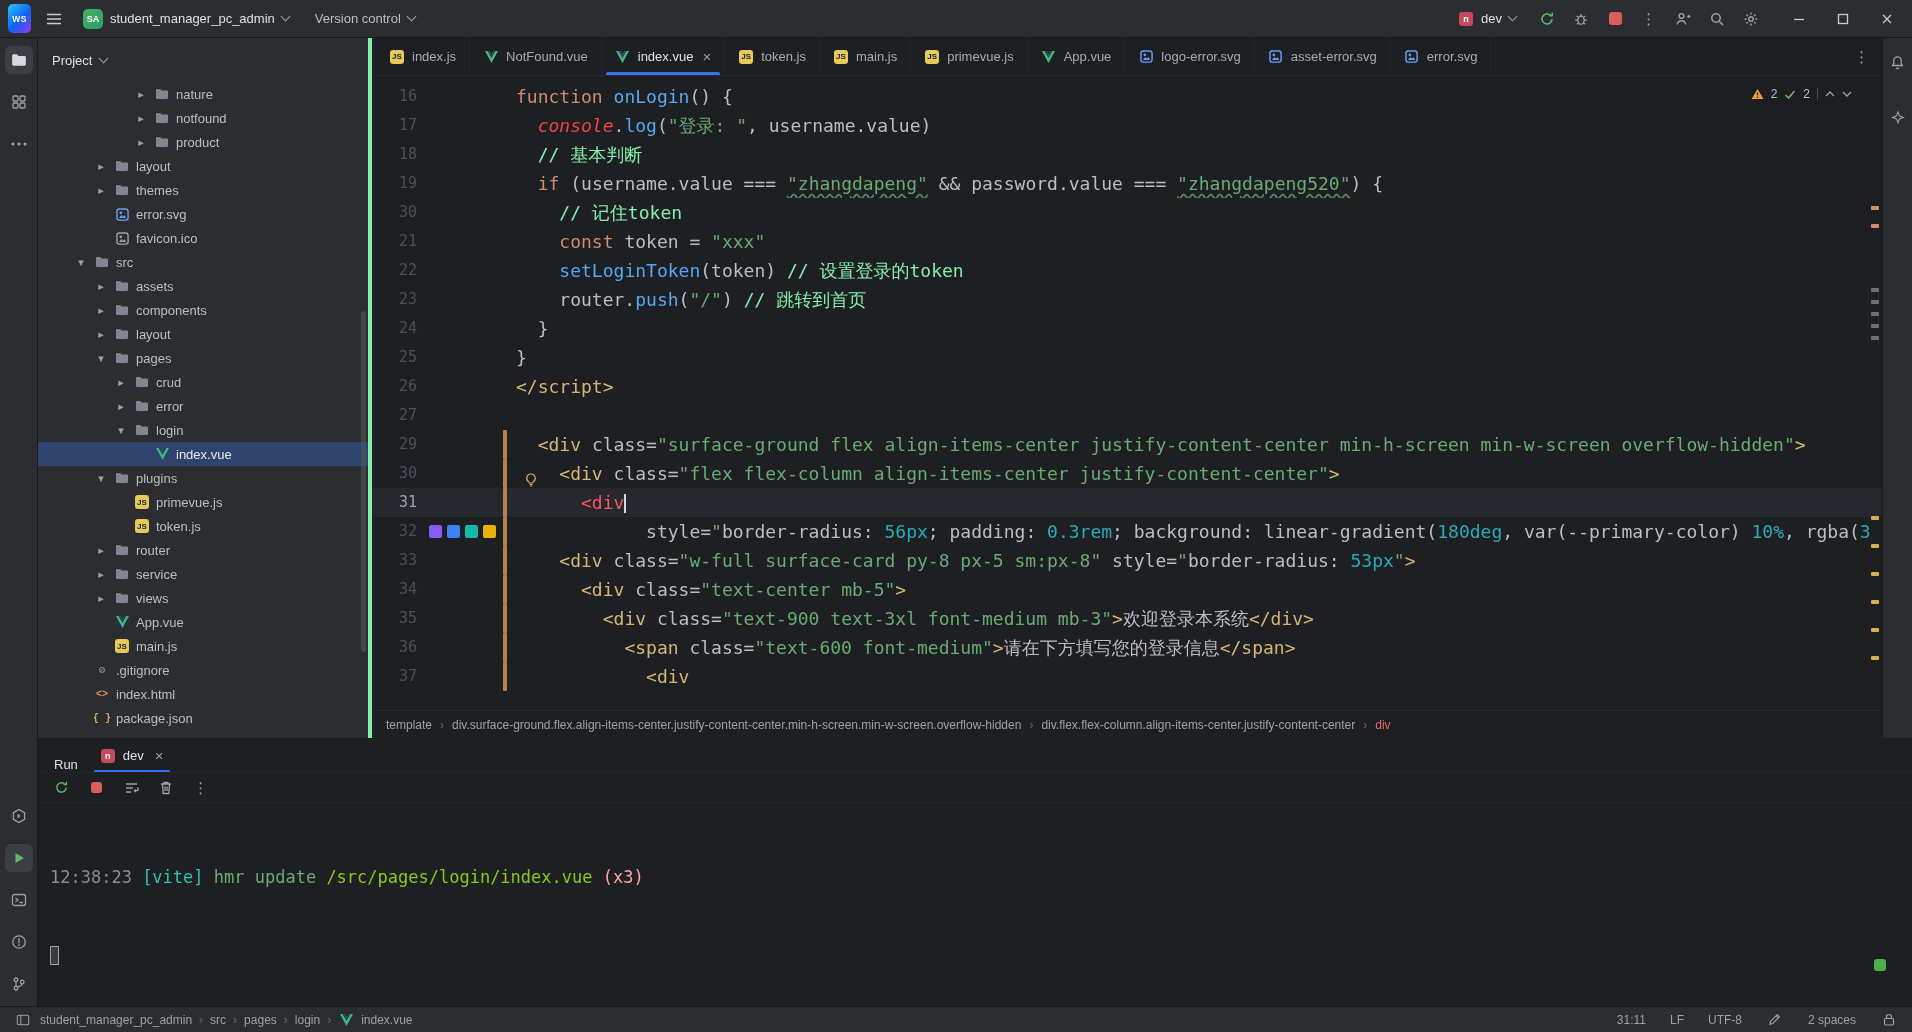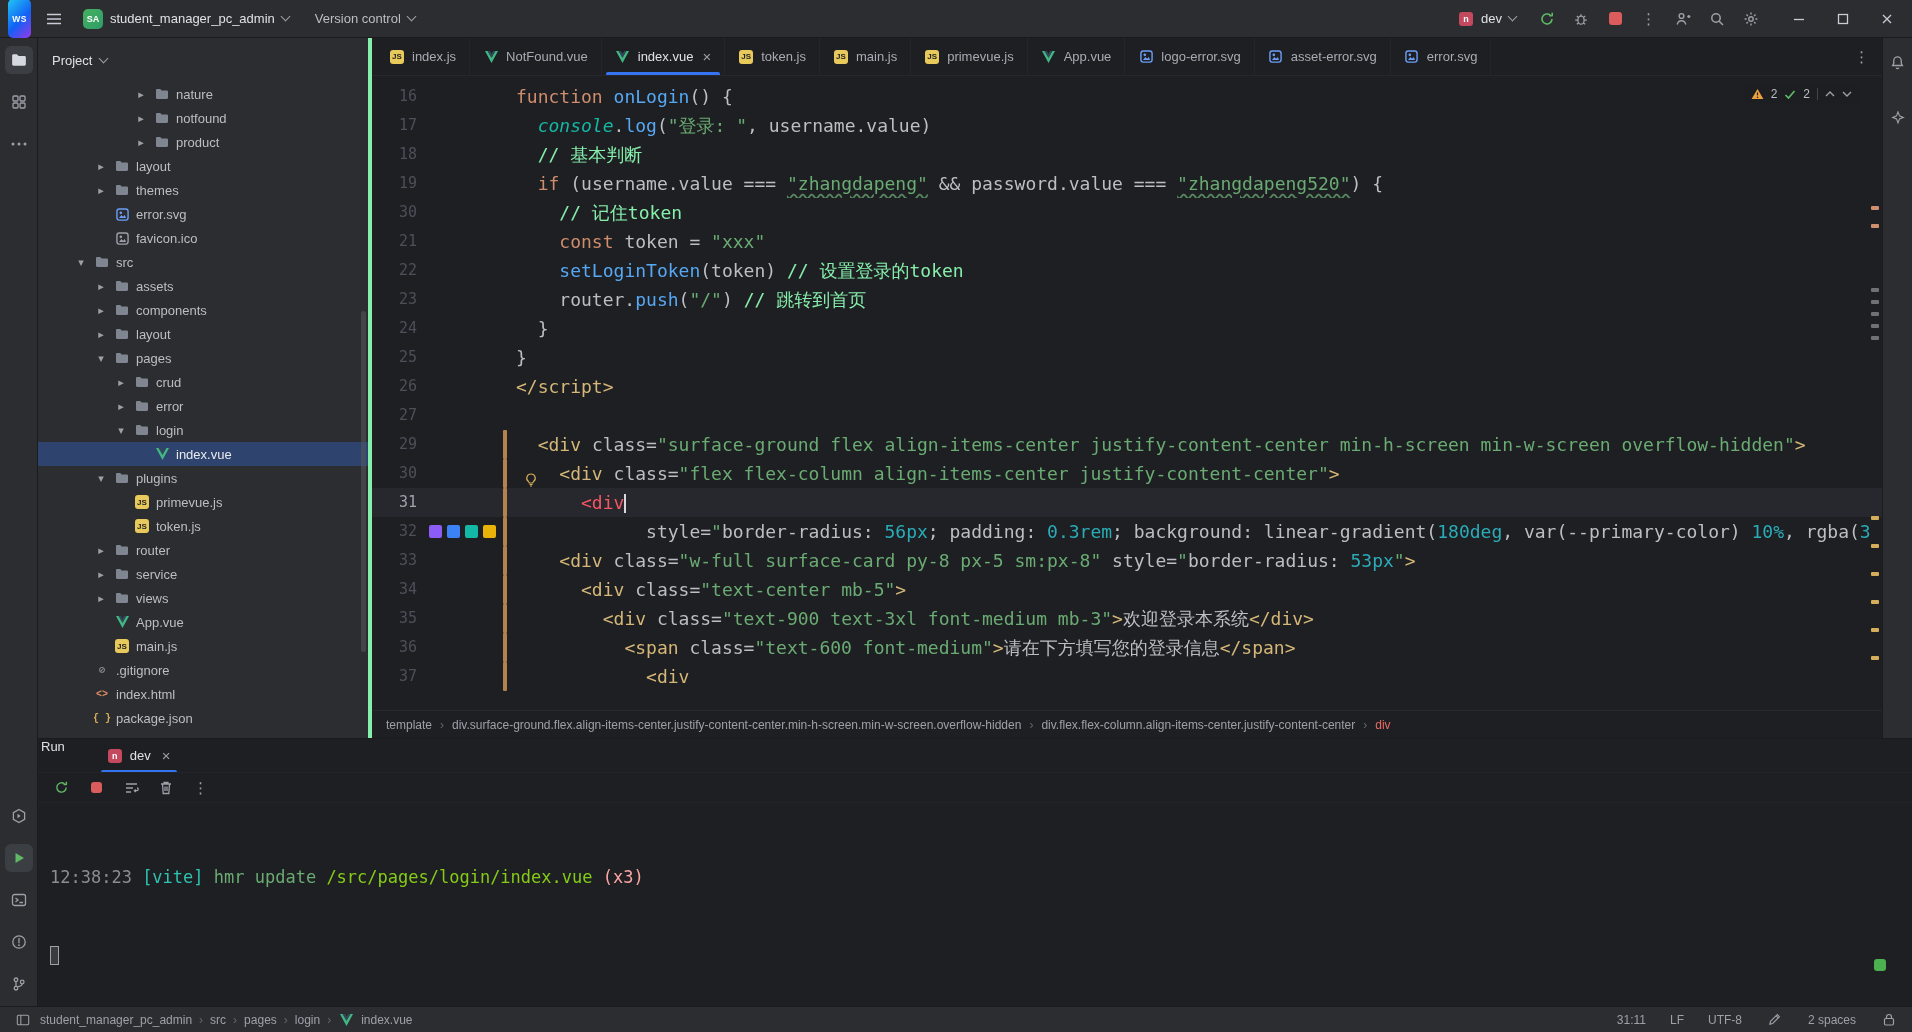--- a/index.html
+++ b/index.html
@@ -4,21 +4,21 @@
 <style>
   *{margin:0;padding:0;box-sizing:border-box}
   html,body{width:1912px;height:1032px;overflow:hidden}
   body{background:#1e1f22;color:#bcbec4;font-family:"Liberation Sans",sans-serif;font-size:13px}
   .app{width:1912px;height:1032px;display:flex;flex-direction:column;position:relative}
 
   
   .titlebar{height:38px;flex:none;background:#2b2d30;border-bottom:1px solid #1a1b1e;display:flex;align-items:center;padding:0 10px 0 8px}
   .tb-left{display:flex;align-items:center;gap:14px}
   .tb-right{margin-left:auto;display:flex;align-items:center;gap:16px}
-  .ws-logo{width:23px;height:39px;border-radius:5px;background:linear-gradient(135deg,#22c7f5,#1261f5 55%,#9a38e8);display:flex;align-items:center;justify-content:center;color:#fff;font-size:8.5px;font-weight:700;letter-spacing:.3px}
+  .ws-logo{width:23px;height:29px;border-radius:5px;background:linear-gradient(135deg,#22c7f5,#1261f5 55%,#9a38e8);display:flex;align-items:center;justify-content:center;color:#fff;font-size:8.5px;font-weight:700;letter-spacing:.3px}
   .tb-icon{display:flex;align-items:center;justify-content:center;min-width:18px;height:24px;color:#9da0a8}
   .proj-chip,.vc-chip,.runcfg{display:flex;align-items:center;gap:7px;height:26px;padding:0 6px;border-radius:6px;color:#dfe1e5}
   .vc-chip{color:#bcbec4}
   .avatar{width:20px;height:20px;border-radius:5px;background:linear-gradient(135deg,#46b05e,#2d9d69);color:#fff;font-size:9px;font-weight:700;display:inline-flex;align-items:center;justify-content:center}
   .chev{width:7px;height:7px;border-right:1.5px solid #9da0a8;border-bottom:1.5px solid #9da0a8;transform:rotate(45deg);display:inline-block;margin-top:-4px}
   .stop-sq{width:13px;height:13px;background:#db5c5c;border-radius:3px;display:inline-block}
   .dots{font-size:15px;color:#9da0a8;letter-spacing:1px}
   .win-controls{display:flex;align-items:center;gap:26px;margin-left:14px;padding-right:6px}
 
   
@@ -57,37 +57,37 @@
   .code-line.cur .ln{color:#a1a3ab}
   .ln{width:45px;flex:none;text-align:right;color:#4b5059;font-size:15px;user-select:none}
   .gic{width:86px;flex:none;display:flex;align-items:center;gap:5px;padding-left:12px}
   .sw{width:13px;height:13px;border-radius:2px;flex:none}
   .vcsb{width:4px;flex:none;margin-right:9px;border-radius:1px}
   .vcsb.on{background:#b3824d}
   .ct{flex:1;overflow:hidden}
   .tk-pl{color:#bcbec4}.tk-kw{color:#cf8e6d}.tk-str{color:#6aab73}
   .tk-strU{color:#6aab73;text-decoration:underline wavy rgba(106,171,115,.75);text-underline-offset:3px}
   .tk-cmt{color:#86efac}.tk-num{color:#2aacb8}.tk-fn{color:#56a8f5}
-  .tk-glob{color:#14b8a6;font-style:italic}.tk-tag{color:#d5b778}.tk-tagE{color:#f75464}
+  .tk-glob{color:#ef4444;font-style:italic}.tk-tag{color:#d5b778}.tk-tagE{color:#f75464}
   .caret{display:inline-block;width:2px;height:19px;background:#d6d9de;vertical-align:-4px}
   .bulb{position:absolute;left:152px;top:7px}
   .inspect{position:absolute;top:8px;right:22px;display:flex;align-items:center;gap:7px;font-size:12px;color:#bcbec4;background:rgba(30,31,34,.88);padding:3px 8px;border-radius:6px;z-index:6}
   .inspect .sep{width:1px;height:12px;background:#43454a}
   .stripe{position:absolute;top:0;right:0;width:14px;height:100%;z-index:5}
   .smark{position:absolute;right:3px;width:8px;height:4px;border-radius:1px}
   .crumbs{height:28px;flex:none;display:flex;align-items:center;gap:8px;padding:0 14px;font-size:12px;color:#9da0a8;border-top:1px solid #26282e;white-space:nowrap;overflow:hidden}
   .bc-sep{color:#63666c}
   .bc-last{color:#ea6a65}
 
   
   .rightstrip{width:30px;flex:none;background:#2b2d30;border-left:1px solid #1a1b1e;display:flex;flex-direction:column;align-items:center;padding-top:10px;gap:28px}
 
   
   .runpanel{height:268px;flex:none;background:#1e1f22;border-top:1px solid #1a1b1e;display:flex;flex-direction:column}
-  .run-head{height:34px;flex:none;display:flex;align-items:flex-start;gap:32px;padding-left:3px;border-bottom:1px solid #232428}
+  .run-head{height:34px;flex:none;display:flex;align-items:flex-end;gap:12px;padding-left:16px;border-bottom:1px solid #232428}
   .run-title{color:#dfe1e5}
   .run-tab{display:flex;align-items:center;gap:7px;height:100%;padding:0 10px;color:#dfe1e5;position:relative}
   .run-tab::after{content:"";position:absolute;left:4px;right:4px;bottom:0;height:2px;background:#3574f0;border-radius:2px 2px 0 0}
   .run-tab .etab-close{margin-left:4px}
   .run-toolbar{height:30px;flex:none;display:flex;align-items:center;gap:17px;padding-left:14px;border-bottom:1px solid #232428}
   .console{flex:1;position:relative;padding:9px 0 0 12px;font-family:"DejaVu Sans Mono","Liberation Mono",monospace;font-size:17px;line-height:26px;white-space:pre}
   .cs-time{color:#8a8e93}.cs-vite{color:#2dc3b2}.cs-hmr{color:#6aab73}.cs-path{color:#84cc16}.cs-count{color:#fca5a5}
   .bcursor{display:block;width:9px;height:19px;border:1px solid #9da0a8;background:rgba(157,160,168,.22);margin-top:4px}
   .console-green{position:absolute;right:26px;top:156px;width:12px;height:12px;border-radius:3px;background:#4caf50}
 

